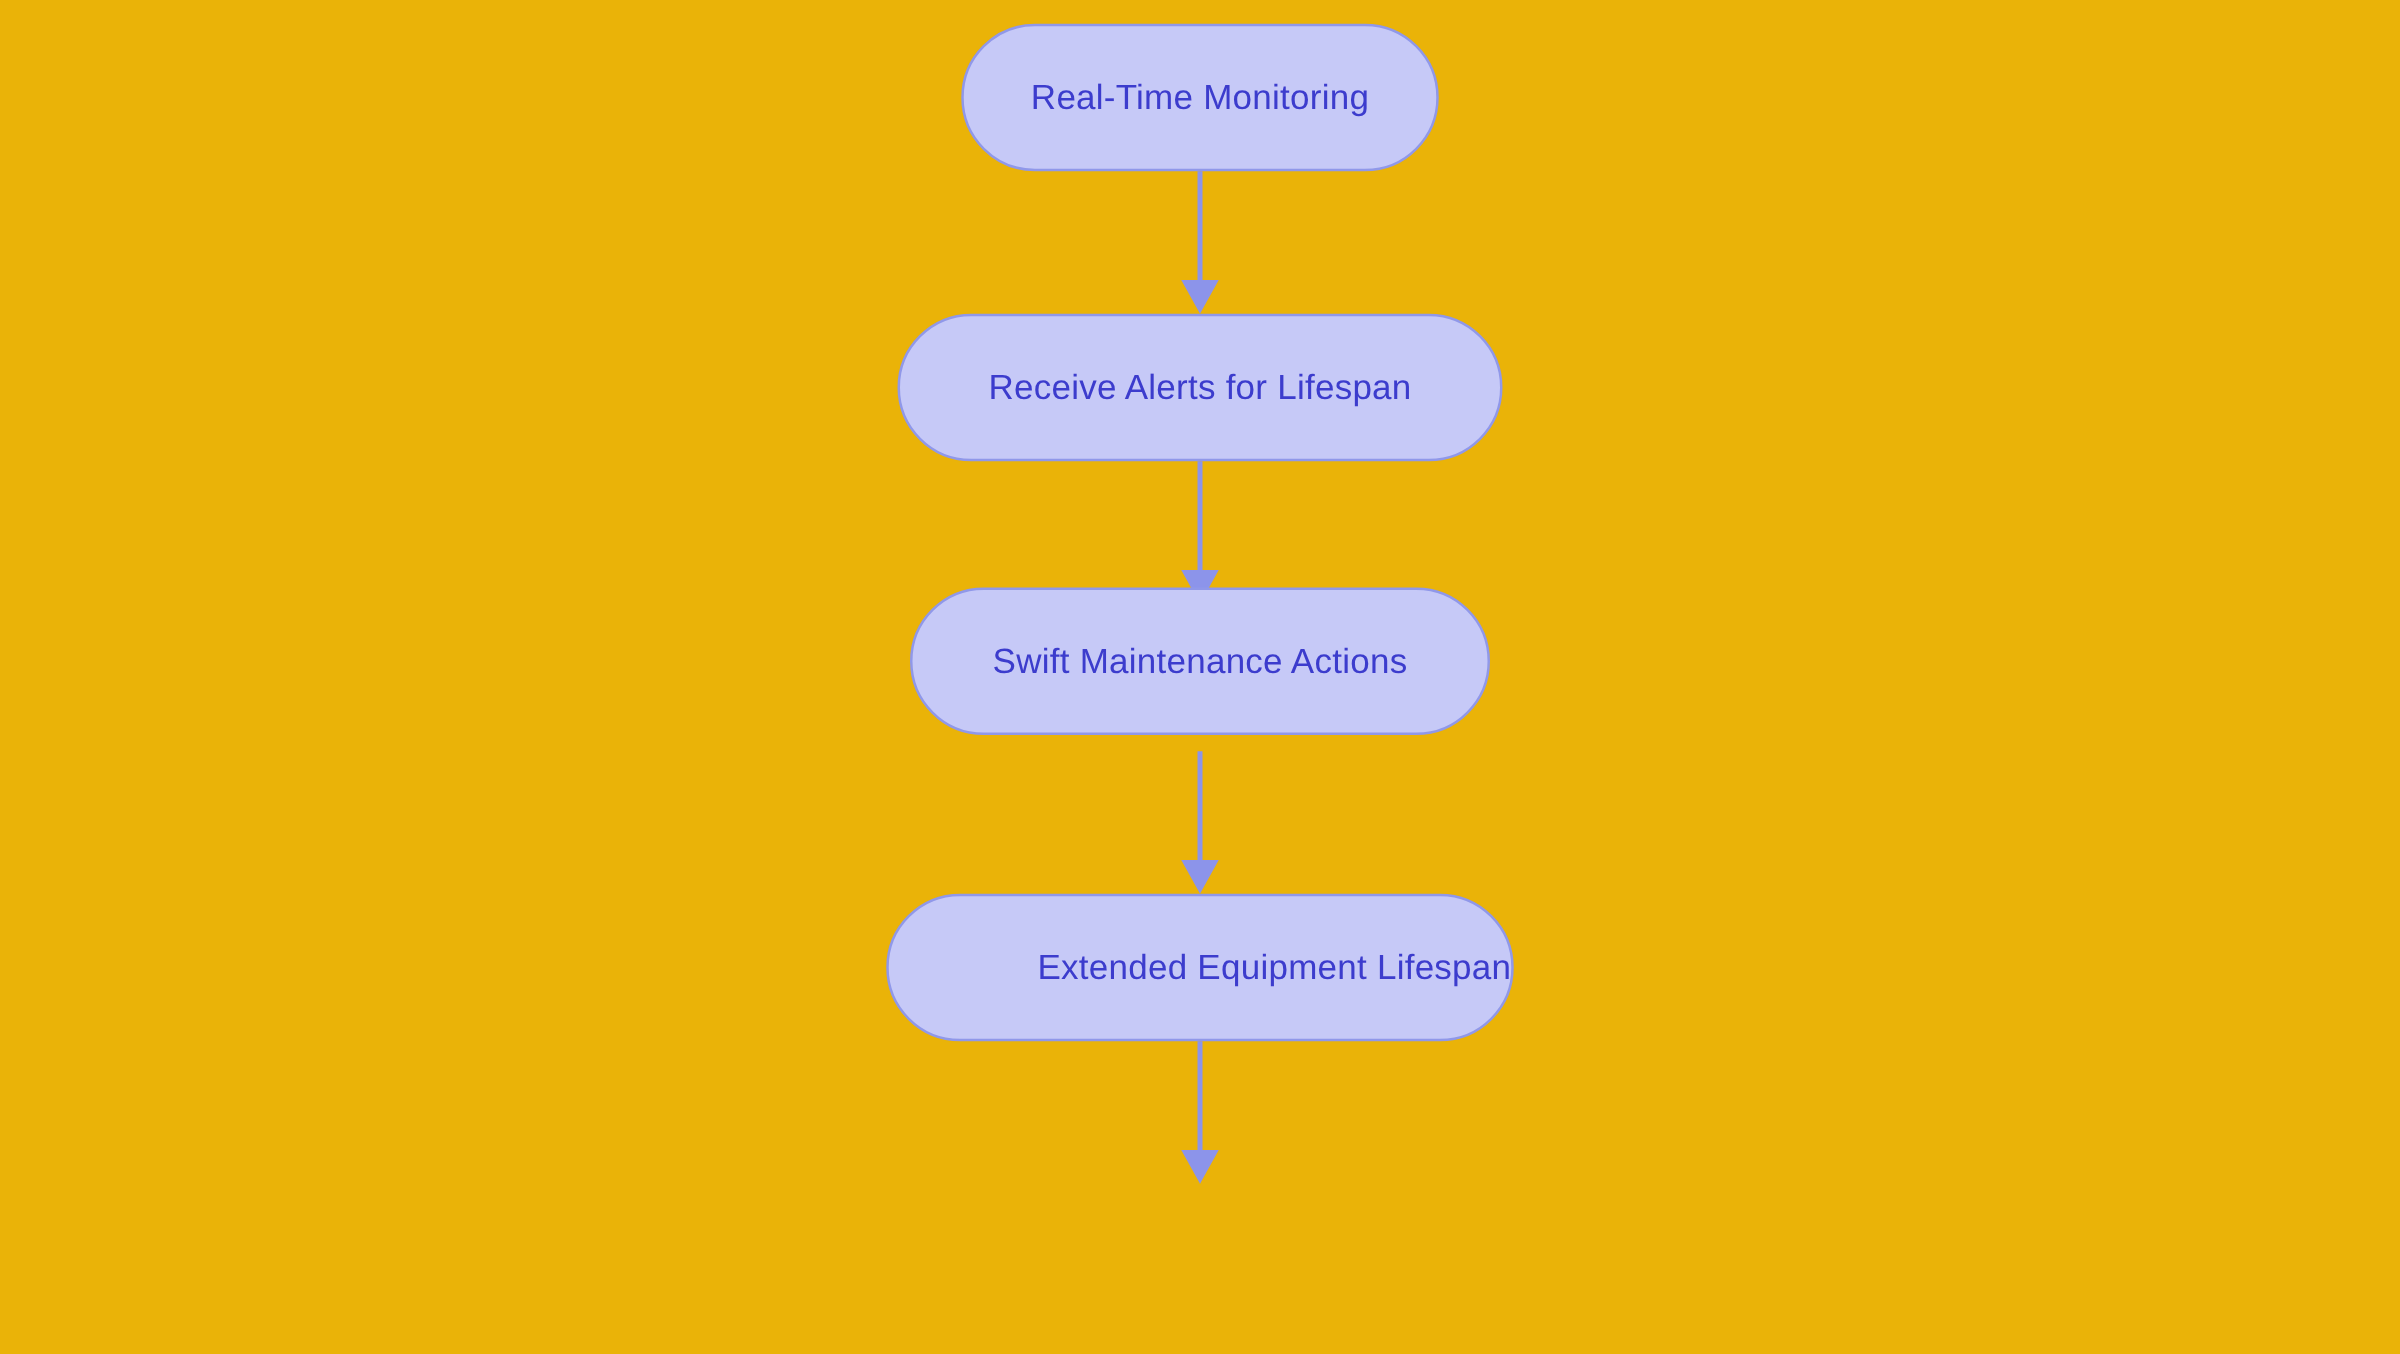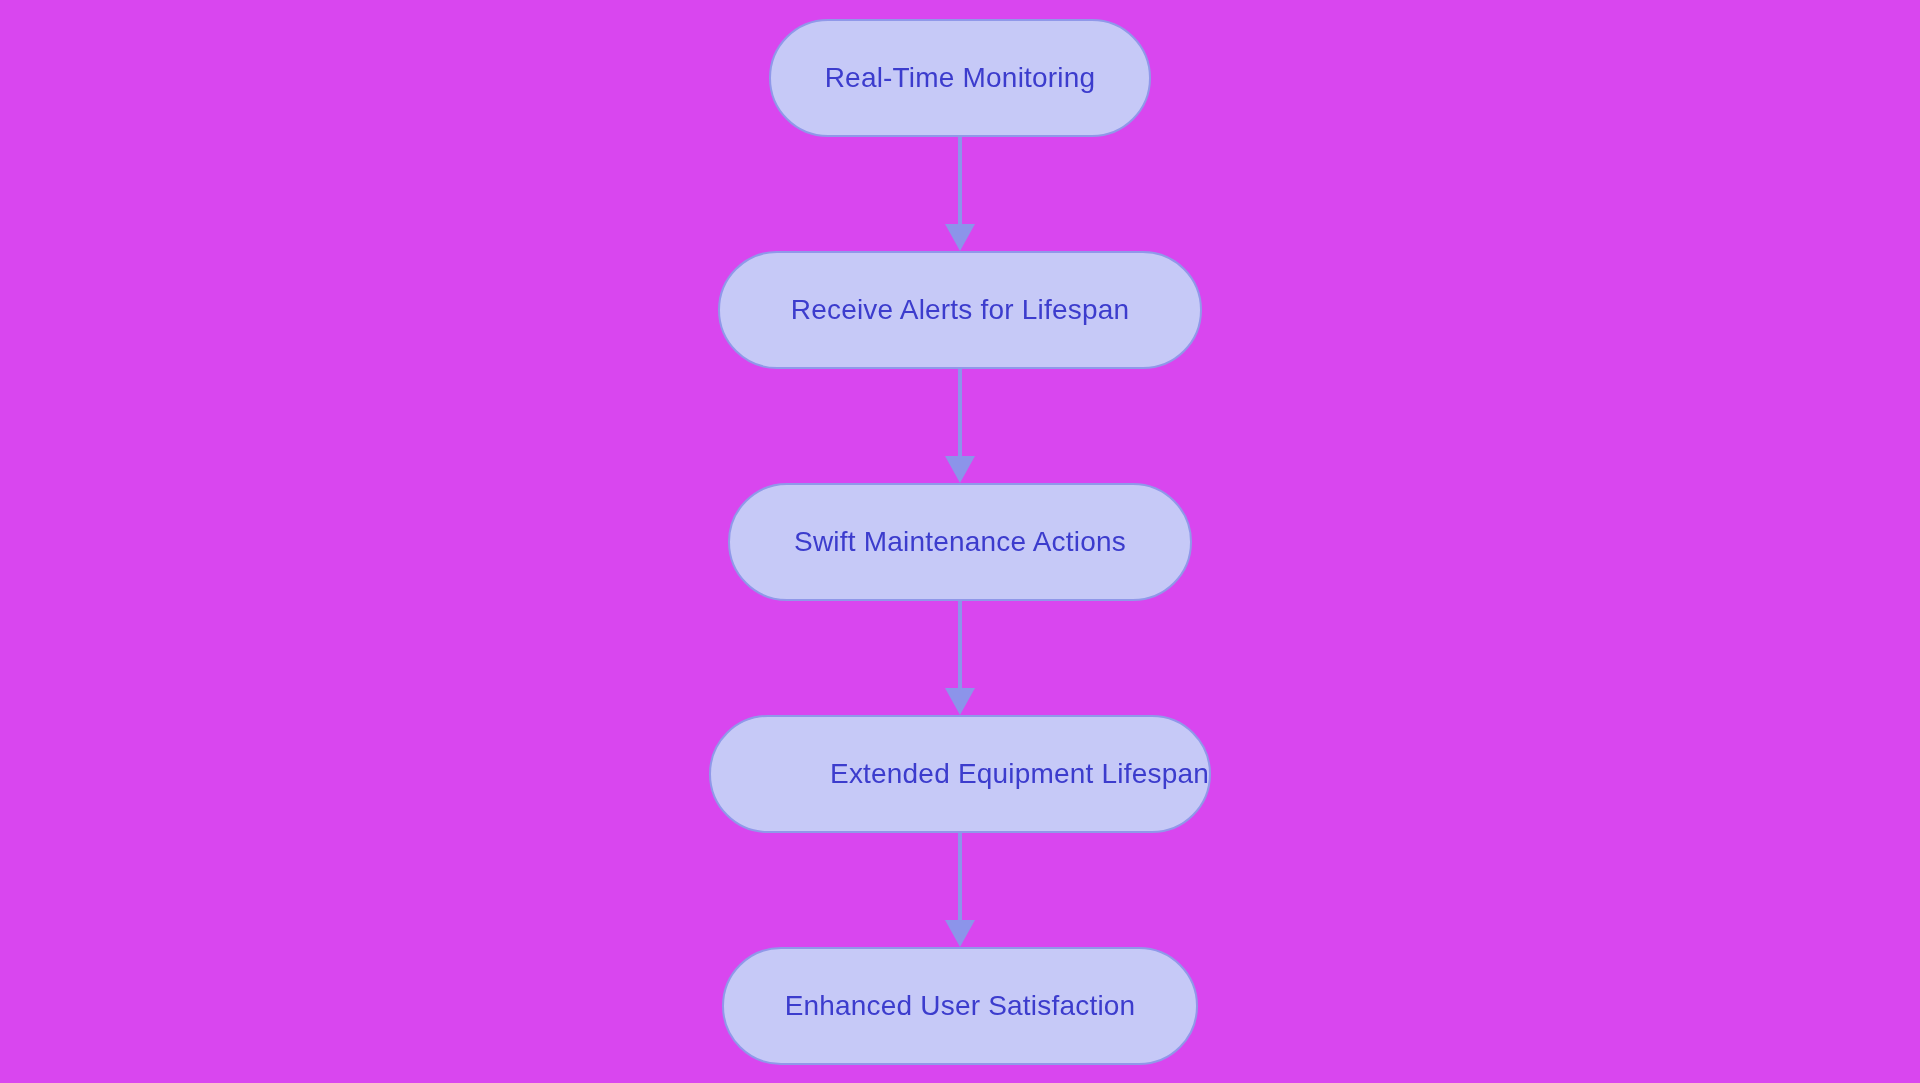--- a/index.html
+++ b/index.html
@@ -5,21 +5,21 @@
   html, body {
     margin: 0;
     padding: 0;
     background: #ffffff;
     font-family: "Liberation Sans", "DejaVu Sans", sans-serif;
   }
   .canvas {
     position: relative;
     width: 1920px;
     height: 1083px;
-    background: #d946ef;
+    background: #eab308;
     overflow: hidden;
   }
   .node {
     position: absolute;
     box-sizing: border-box;
     height: 118px;
     background: #c6c9f7;
     border: 2px solid #9098e9;
     border-radius: 60px;
     display: flex;
@@ -66,35 +66,32 @@
 
   <div class="node" style="left:718px; top:251px; width:484px;">
     <span>Receive Alerts for Lifespan</span>
   </div>
 
   <div class="connector" style="left:945px; top:369px; height:114px;">
     <div class="line"></div>
     <div class="head"></div>
   </div>
 
-  <div class="node" style="left:728px; top:483px; width:464px;">
+  <div class="node" style="left:728px; top:470px; width:464px;">
     <span>Swift Maintenance Actions</span>
   </div>
 
   <div class="connector" style="left:945px; top:601px; height:114px;">
     <div class="line"></div>
     <div class="head"></div>
   </div>
 
   <div class="node" style="left:709px; top:715px; width:502px;justify-content:flex-end;">
     <span>Extended Equipment Lifespan</span>
   </div>
 
   <div class="connector" style="left:945px; top:833px; height:114px;">
     <div class="line"></div>
     <div class="head"></div>
   </div>
 
-  <div class="node" style="left:722px; top:947px; width:476px;">
-    <span>Enhanced User Satisfaction</span>
-  </div>
 
 </div>
 
 </body></html>

